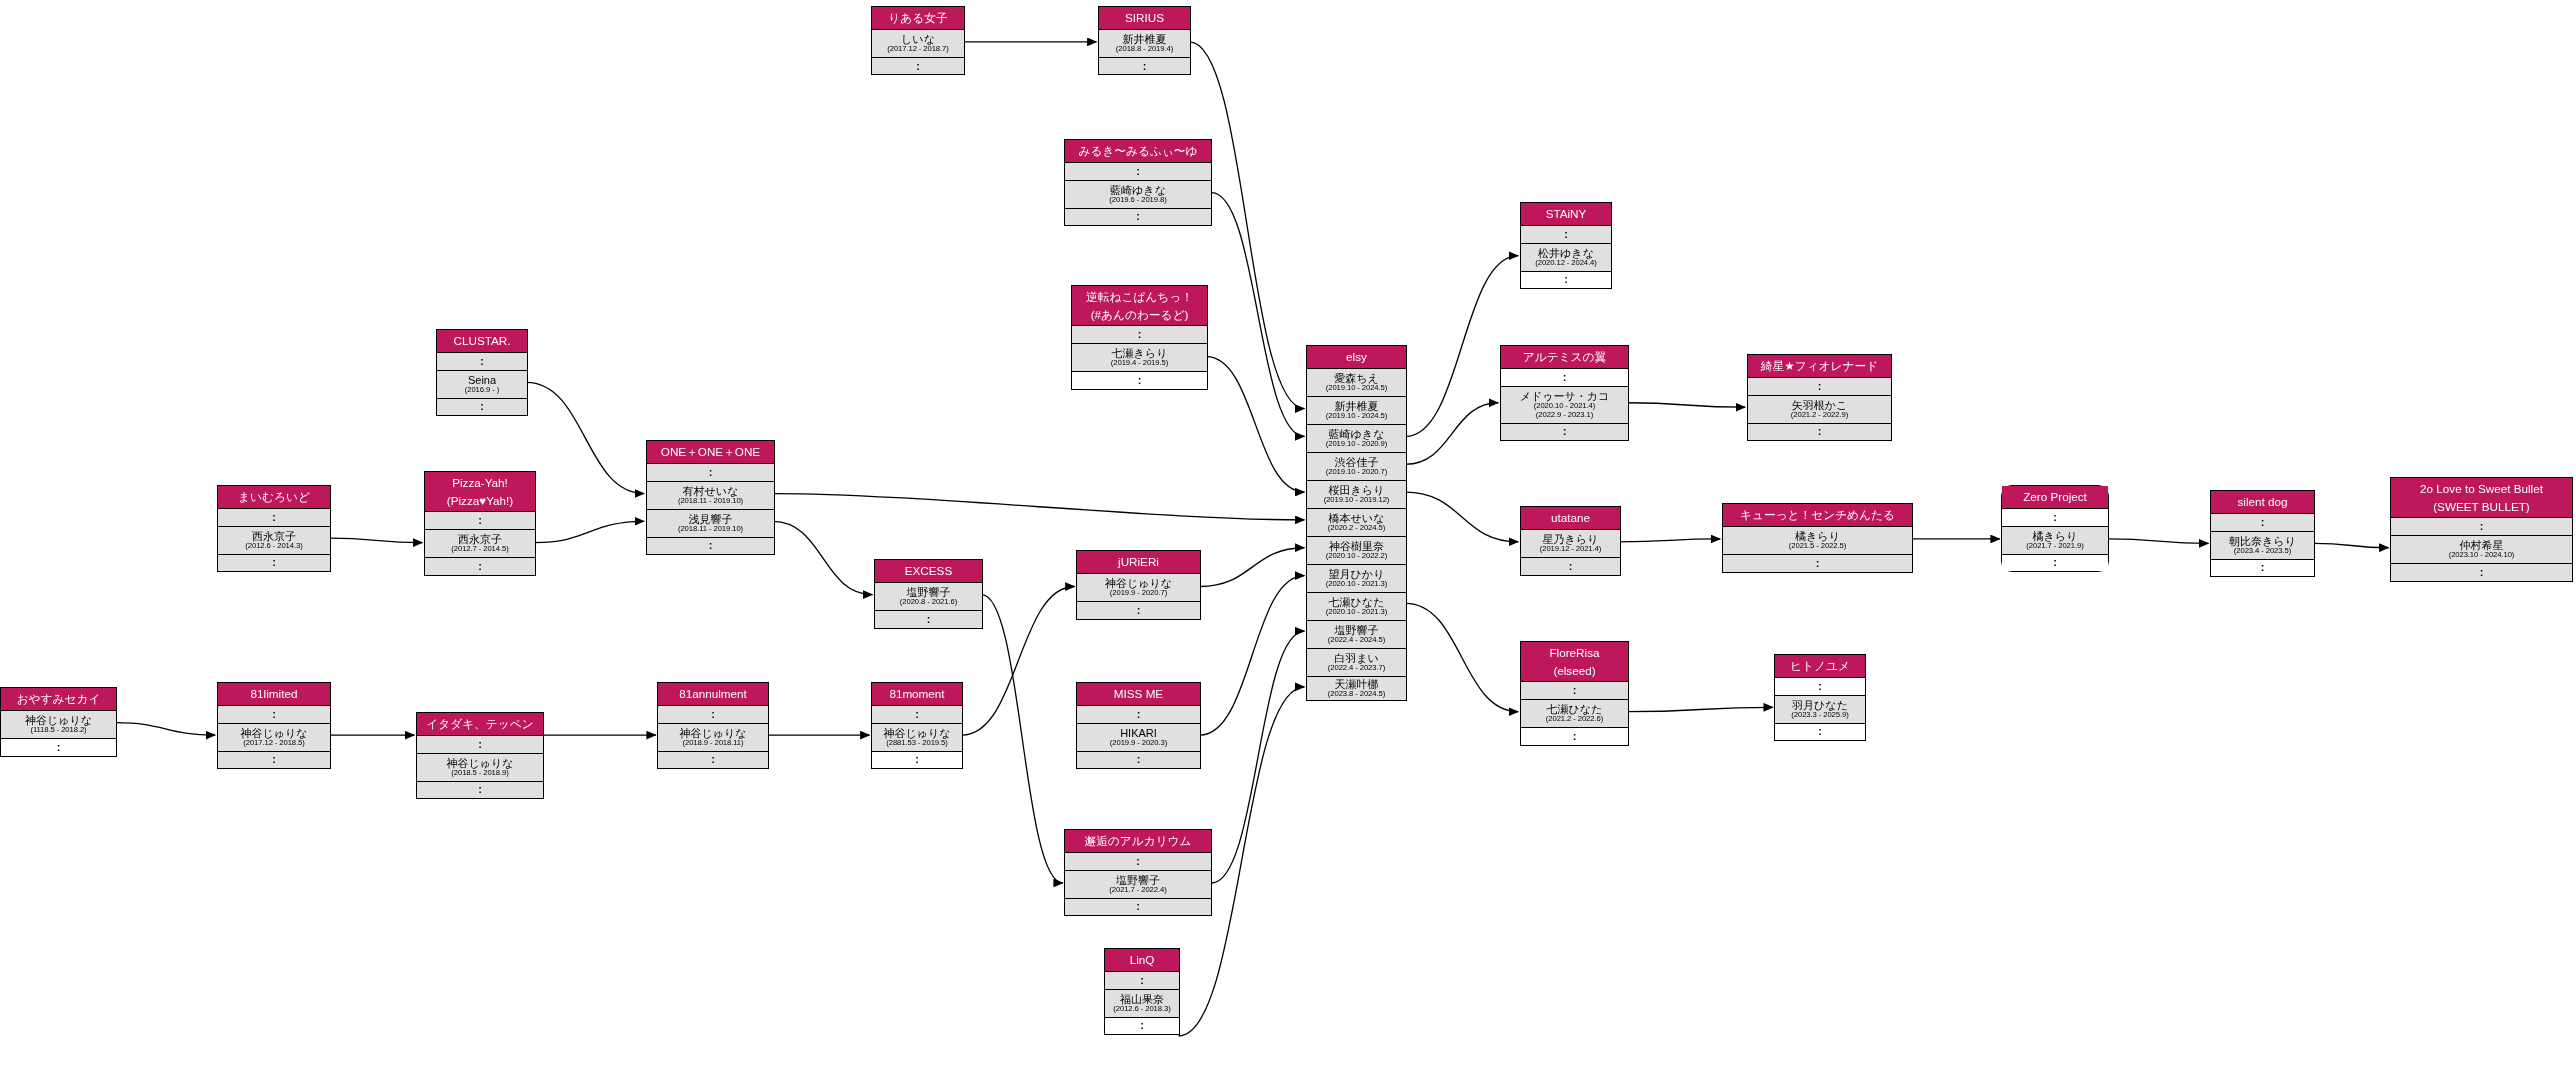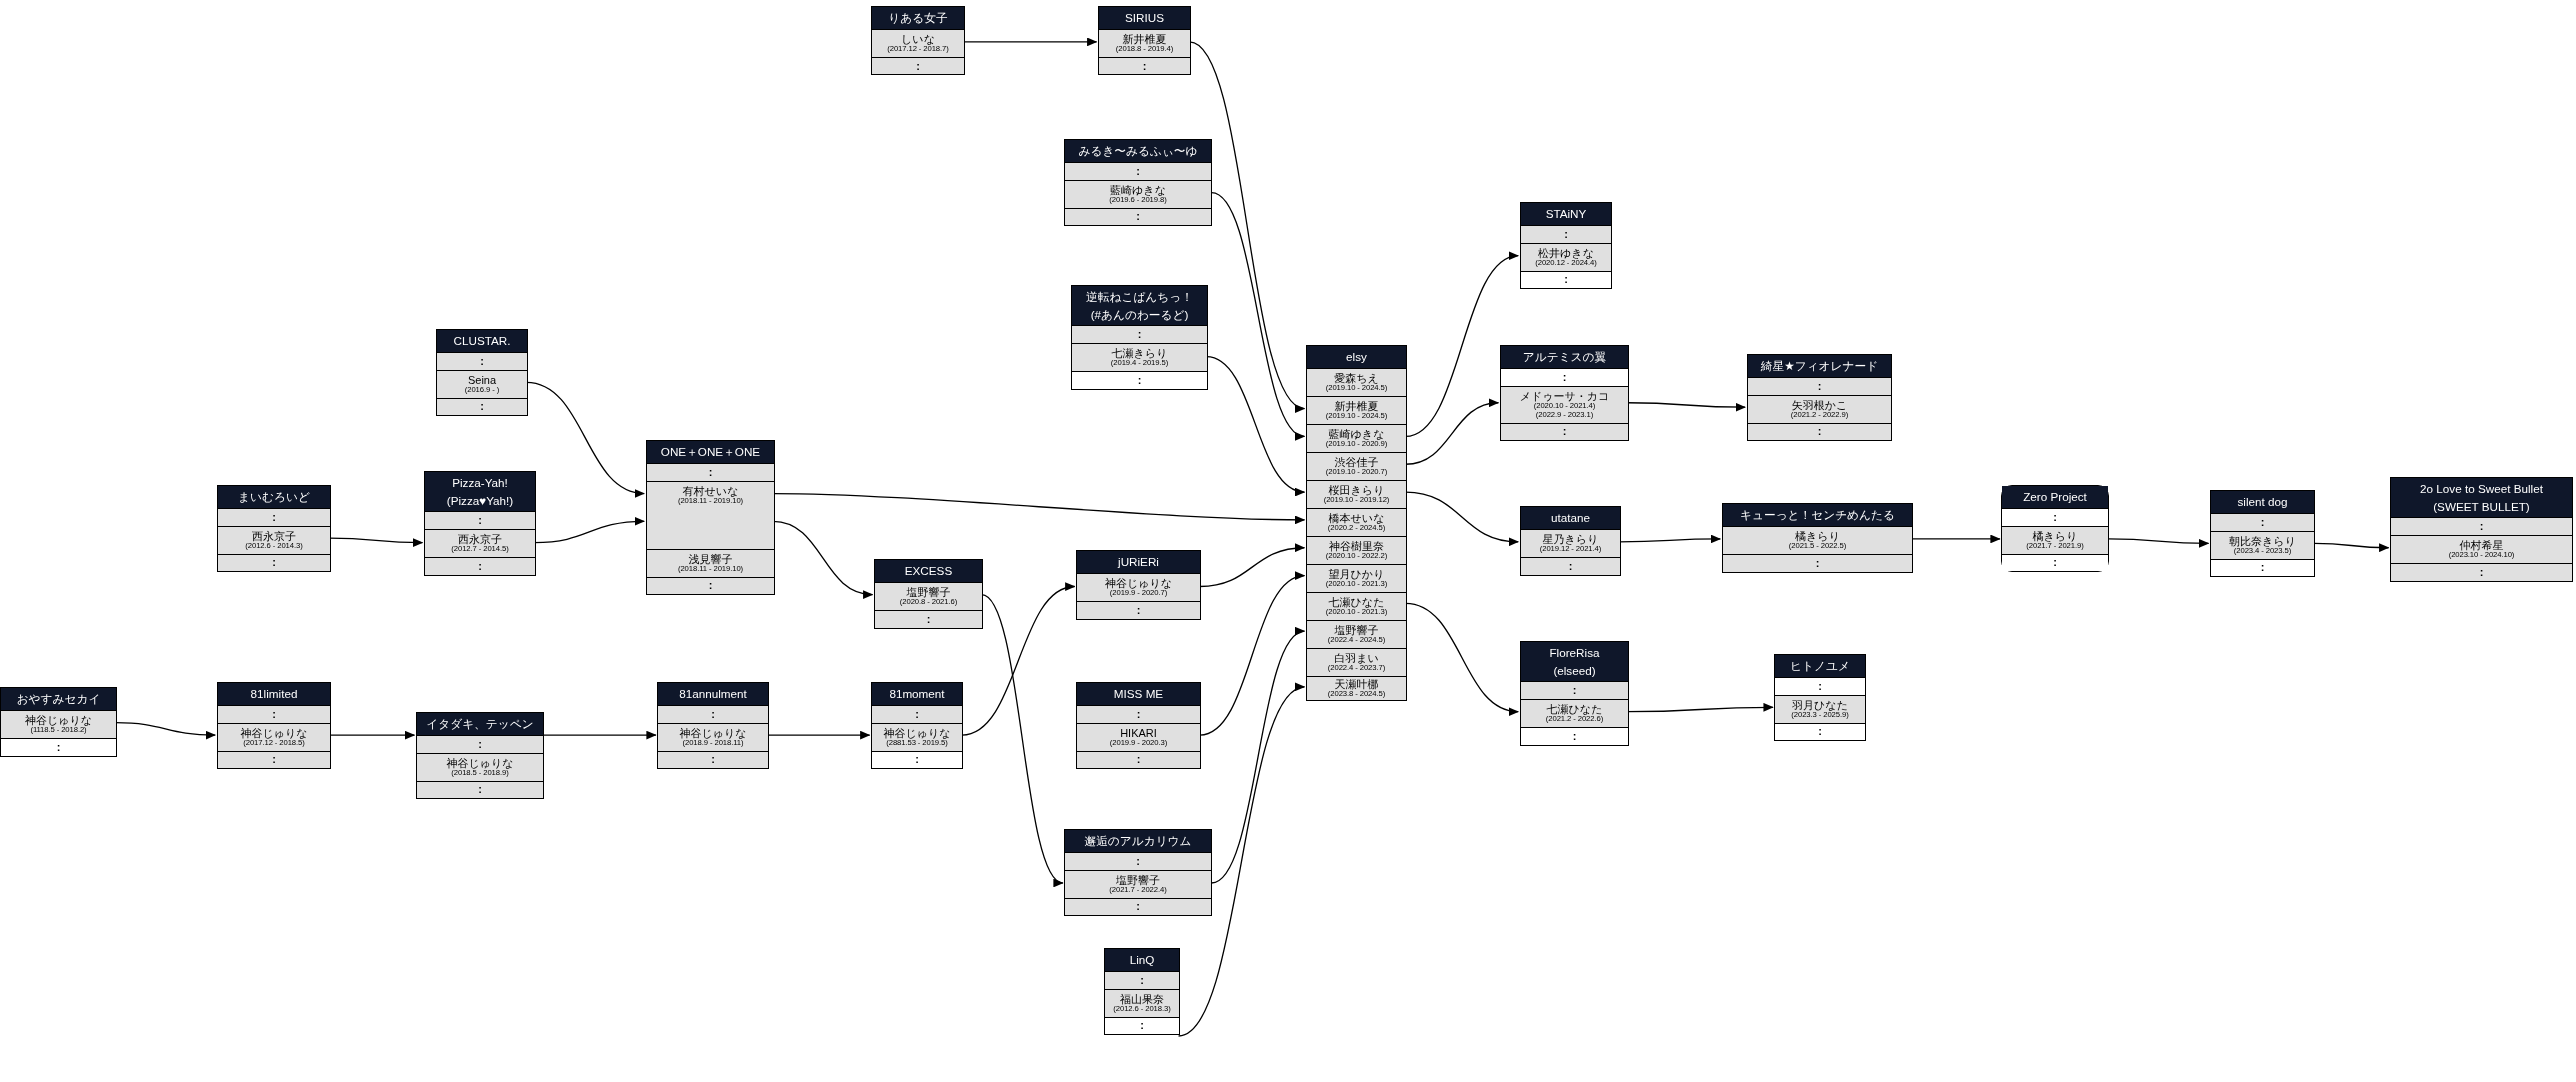--- a/index.html
+++ b/index.html
@@ -1,20 +1,20 @@
 <!DOCTYPE html>
 <html style="font-size:11.7px"><head>
 <meta charset="utf-8">
 <style>
   html,body{margin:0;padding:0;background:#ffffff;}
   body{font-family:"Liberation Sans","DejaVu Sans",sans-serif;}
   #canvas{position:relative;width:2576px;height:1083px;background:#ffffff;overflow:hidden;}
   #edges{position:absolute;left:0;top:0;z-index:1;}
   .node{position:absolute;z-index:2;border:0.7px solid #000;background:#e0e0e0;box-sizing:content-box;}
-  .hdr{background:#0f172a;color:#fff;text-align:center;font-size:11.7px;line-height:17.6px;padding:2.2px 1.5px;}
+  .hdr{background:#be185d;color:#fff;text-align:center;font-size:11.7px;line-height:17.6px;padding:2.2px 1.5px;}
   .hdr div{white-space:nowrap;}
   .row{box-sizing:border-box;border-top:0.7px solid #000;display:flex;flex-direction:column;
        justify-content:center;align-items:center;text-align:center;background:#e0e0e0;overflow:hidden;}
   .row.white{background:#ffffff;}
   .row.ellipsis{font-size:11px;font-weight:bold;color:#000;line-height:1;}
   .nm{font-size:11px;line-height:12.4px;color:#000;white-space:nowrap;}
   .dt{font-size:7.7px;line-height:8.4px;color:#000;white-space:nowrap;letter-spacing:-0.1px;}
   path.edge{fill:none;stroke:#000;stroke-width:1.8;}
 </style>
 </head>
@@ -113,21 +113,21 @@
     </div>
     <div class="node" style="left: 646px; top: 440px; width: 127px;">
       <div class="hdr" style="height: 17.6px;">
         <div>ONE＋ONE＋ONE</div>
       </div>
       <div class="row ellipsis" style="height: 17.6px;">:</div>
       <div class="row member" style="height: 28px;">
         <div class="nm">有村せいな</div>
         <div class="dt">(2018.11 - 2019.10)</div>
       </div>
-      <div class="row member" style="height: 28px; margin-top: 40px;">
+      <div class="row member" style="height: 28px;">
         <div class="nm">浅見響子</div>
         <div class="dt">(2018.11 - 2019.10)</div>
       </div>
       <div class="row ellipsis" style="height: 17.6px;">:</div>
     </div>
     <div class="node" style="left: 217px; top: 485px; width: 112px;">
       <div class="hdr" style="height: 17.6px;">
         <div>まいむろいど</div>
       </div>
       <div class="row ellipsis" style="height: 17.6px;">:</div>

